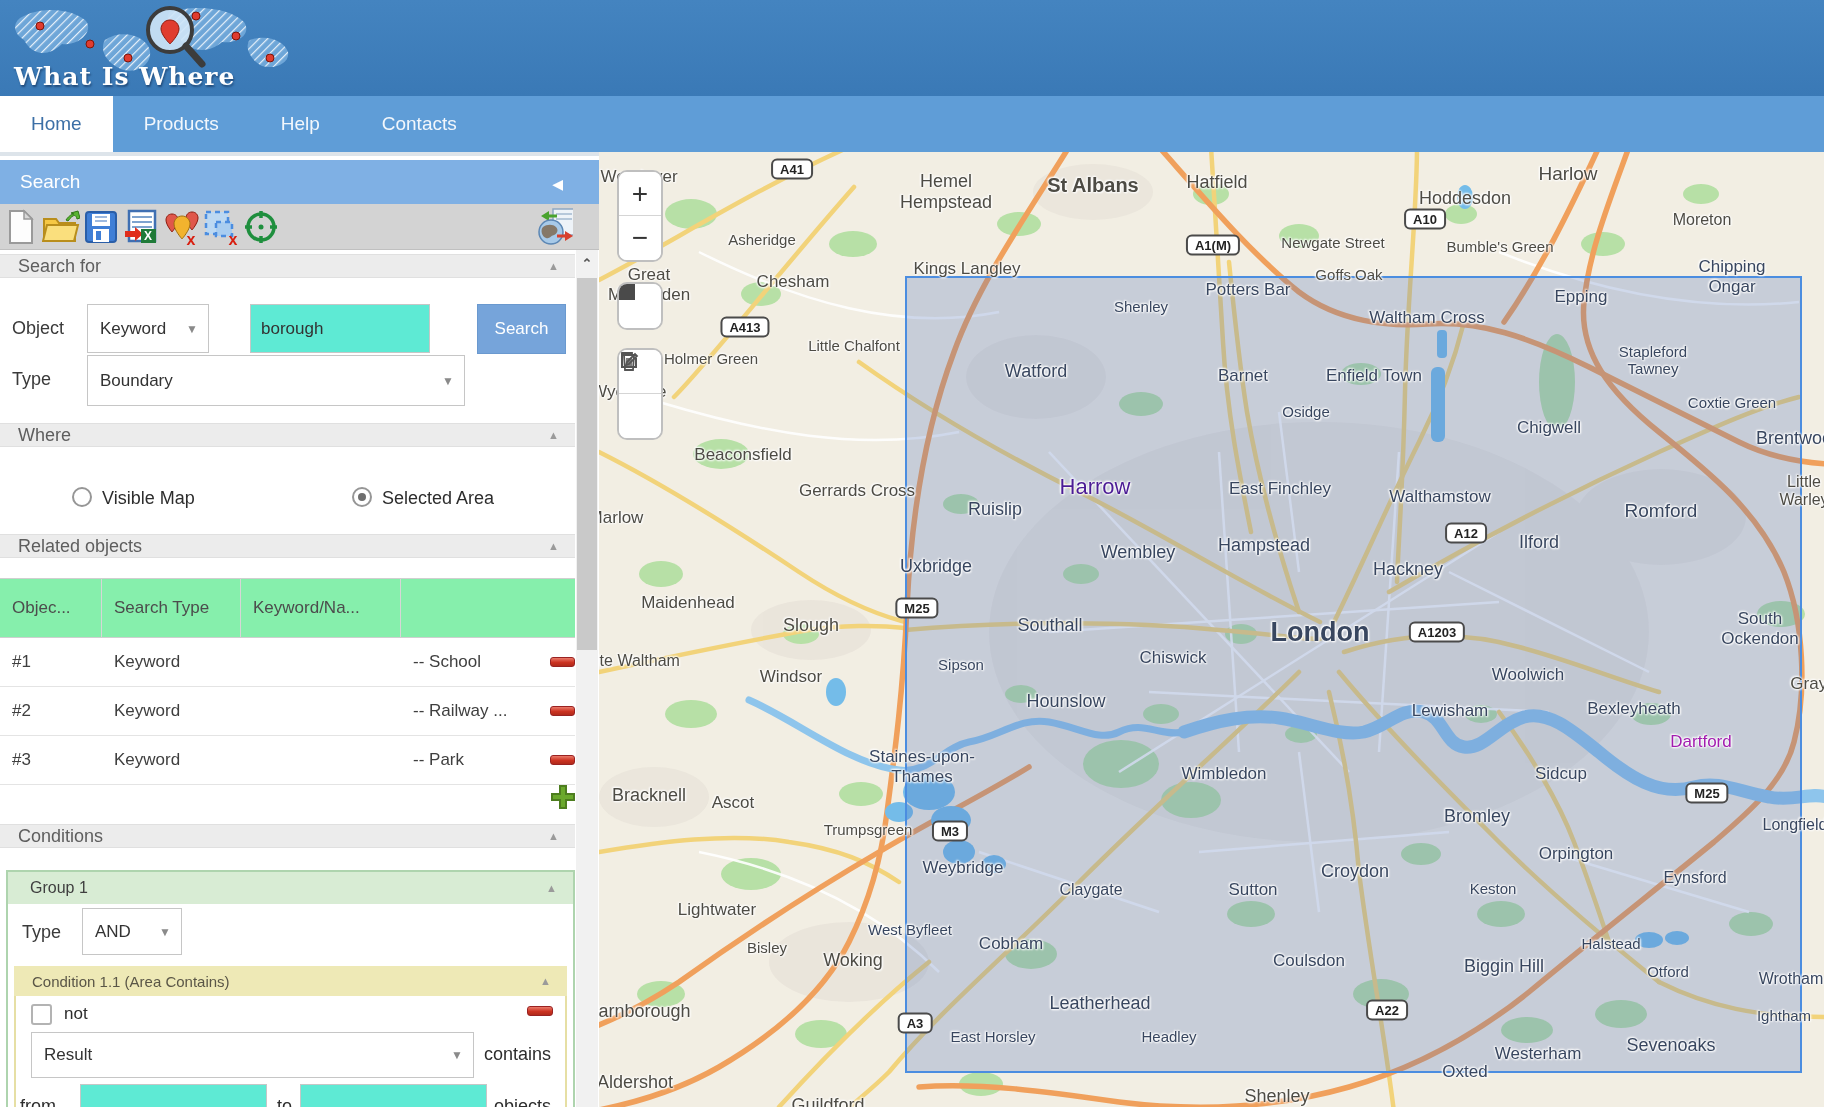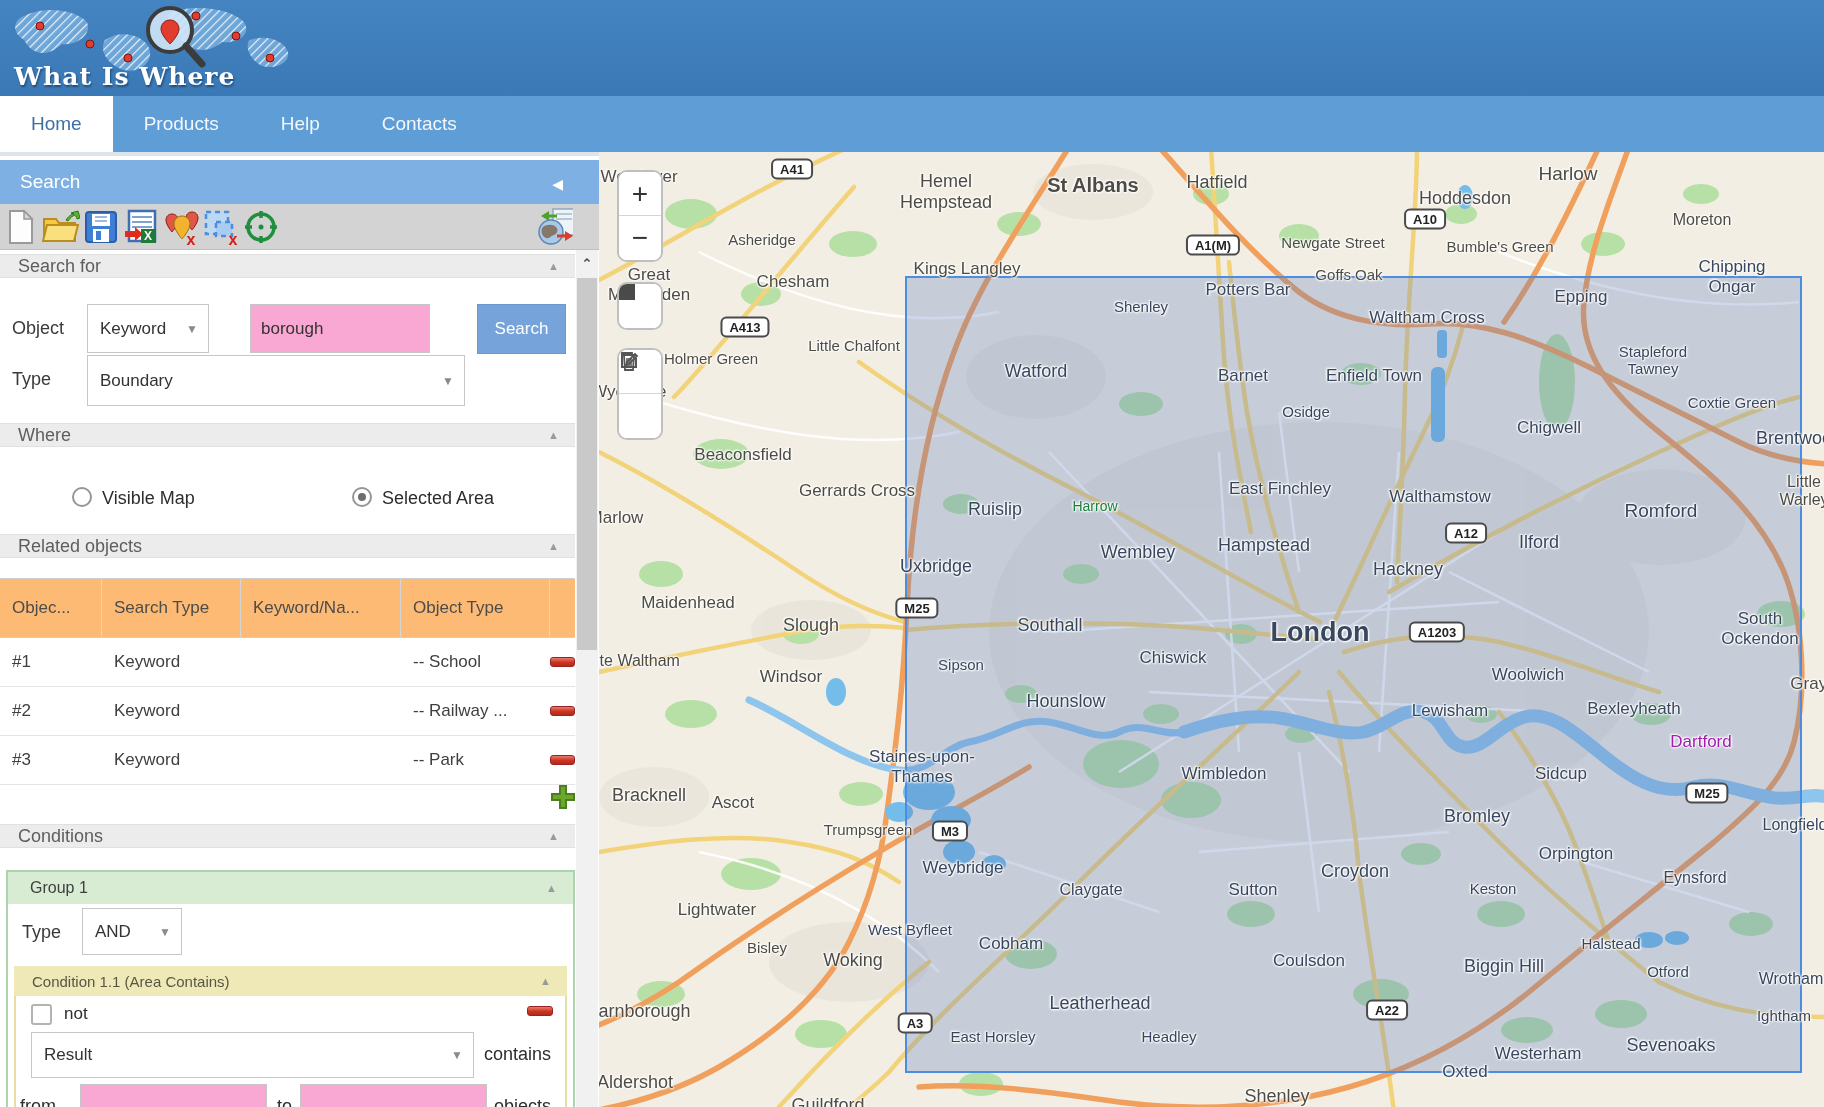--- a/index.html
+++ b/index.html
@@ -30,31 +30,31 @@
   .tbtn.right{position:absolute;right:26px;top:3px;}
 
   .section-h{position:absolute;left:0;width:575px;height:24px;background:#ececec;border-top:1px solid #e0e0e0;
     border-bottom:1px solid #e0e0e0;color:#5e5e5e;font-size:18px;display:flex;align-items:center;padding-left:18px;cursor:pointer;}
   .sec-arrow{position:absolute;right:16px;color:#9a9a9a;font-size:11px;}
 
   .flabel{position:absolute;color:#3a3a3a;font-size:18px;}
   .sel{position:absolute;background:#fff;border:1px solid #c6c6c6;display:flex;align-items:center;
     padding:0 30px 0 12px;font-size:17px;color:#333;cursor:pointer;}
   .caret{position:absolute;right:10px;color:#8a8a8a;font-size:12px;}
-  .tinput{position:absolute;background:#f9a8d4;border:1px solid #c6c6c6;font-size:17px;color:#333;padding:0 10px;
+  .tinput{position:absolute;background:#5eead4;border:1px solid #c6c6c6;font-size:17px;color:#333;padding:0 10px;
     font-family:"Liberation Sans",sans-serif;}
   .search-btn{position:absolute;background:#76a4da;border:1px solid #6a99cf;color:#fff;font-size:17px;
     display:flex;align-items:center;justify-content:center;cursor:pointer;}
 
   .radio{position:absolute;width:20px;height:20px;border:2px solid #969696;border-radius:50%;background:#fff;cursor:pointer;}
   .radio.on::after{content:"";position:absolute;left:4px;top:4px;width:8px;height:8px;border-radius:50%;background:#6e6e6e;}
   .rlabel{position:absolute;color:#2d2d2d;font-size:18px;cursor:pointer;}
 
   .rtable{position:absolute;left:0;top:422px;width:575px;}
-  .rt-head{display:grid;grid-template-columns:102px 139px 160px 149px 25px;border-top:1px solid #cfcfcf;border-bottom:1px solid #cfcfcf;background:#fdba74;}
+  .rt-head{display:grid;grid-template-columns:102px 139px 160px 149px 25px;border-top:1px solid #cfcfcf;border-bottom:1px solid #cfcfcf;background:#86efac;}
   .rt-head div{height:58px;display:flex;align-items:center;padding-left:12px;font-size:17px;color:#4c4c4c;border-right:1px solid #d6d6d6;}
   .rt-head div:last-child{border-right:none;}
   .rt-row{display:grid;grid-template-columns:102px 139px 160px 149px 25px;border-bottom:1px solid #e4e4e4;}
   .rt-row div{height:48px;display:flex;align-items:center;padding-left:12px;font-size:17px;color:#3f3f3f;}
   .minus{display:inline-block;width:26px;height:10px;border:1px solid #992222;border-radius:3px;
     background:linear-gradient(180deg,#ea7a6a,#cc3322 55%,#b02a1a);cursor:pointer;}
   .plus-wrap{position:absolute;left:550px;top:628px;cursor:pointer;}
 
   .group-box{position:absolute;left:6px;top:714px;width:569px;height:241px;border:2px solid #aed4ae;background:#fff;}
   .group-h{position:absolute;left:0;top:0;width:100%;height:32px;background:#d8ecd4;color:#3f3f3f;font-size:16px;
@@ -230,21 +230,20 @@
 
   <div class="section-h" style="top:378px;">
     <span>Related objects</span>
     <span class="sec-arrow">▲</span>
   </div>
   <div class="rtable">
     <div class="rt-head">
       <div>Objec...</div>
       <div>Search Type</div>
       <div>Keyword/Na...</div>
-      <div>Object Type</div>
       <div></div>
     </div>
     <div class="rt-row">
       <div>#1</div>
       <div>Keyword</div>
       <div></div>
       <div>-- School</div>
       <div style="padding-left:0;">
           <span class="minus"></span>
         </div>
@@ -477,21 +476,21 @@
       <div class="map-label" style="left: 1200px; top: 286px; font-size: 18px; color: rgb(56, 70, 95);">Brentwood</div>
       <div class="map-label" style="left: 10px; top: 240px; font-size: 17px; color: rgb(77, 75, 68);">High Wycombe</div>
       <div class="map-label" style="left: 144px; top: 303px; font-size: 17px; color: rgb(77, 75, 68);">Beaconsfield</div>
       <div class="map-label" style="left: 258px; top: 339px; font-size: 17px; color: rgb(77, 75, 68);">Gerrards Cross</div>
       <div class="map-label" style="left: 681px; top: 337px; font-size: 17px; color: rgb(56, 70, 95);">East Finchley</div>
       <div class="map-label" style="left: 841px; top: 345px; font-size: 17px; color: rgb(56, 70, 95);">Walthamstow</div>
       <div class="map-label" style="left: 1205px; top: 339px; font-size: 16px; color: rgb(77, 75, 68);">Little Warley</div>
       <div class="map-label" style="left: 1062px; top: 359px; font-size: 19px; color: rgb(56, 70, 95);">Romford</div>
       <div class="map-label" style="left: 17px; top: 366px; font-size: 17px; color: rgb(77, 75, 68);">Marlow</div>
       <div class="map-label" style="left: 396px; top: 357px; font-size: 18px; color: rgb(56, 70, 95);">Ruislip</div>
-      <div class="map-label" style="left: 496px; top: 354px; font-size: 14px; color: #15803d;">Harrow</div>
+      <div class="map-label" style="left: 496px; top: 335px; font-size: 22px; color: #4c1d95;">Harrow</div>
       <div class="map-label" style="left: 940px; top: 390px; font-size: 18px; color: rgb(56, 70, 95);">Ilford</div>
       <div class="map-label" style="left: 809px; top: 417px; font-size: 18px; color: rgb(56, 70, 95);">Hackney</div>
       <div class="map-label" style="left: 539px; top: 400px; font-size: 18px; color: rgb(56, 70, 95);">Wembley</div>
       <div class="map-label" style="left: 665px; top: 393px; font-size: 18px; color: rgb(56, 70, 95);">Hampstead</div>
       <div class="map-label" style="left: 337px; top: 414px; font-size: 18px; color: rgb(56, 70, 95);">Uxbridge</div>
       <div class="map-label" style="left: 89px; top: 451px; font-size: 17px; color: rgb(77, 75, 68);">Maidenhead</div>
       <div class="map-label" style="left: 212px; top: 473px; font-size: 18px; color: rgb(77, 75, 68);">Slough</div>
       <div class="map-label" style="left: 451px; top: 473px; font-size: 18px; color: rgb(56, 70, 95);">Southall</div>
       <div class="map-label bold" style="left: 721px; top: 481px; font-size: 27px; color: rgb(56, 70, 95);">London</div>
       <div class="map-label" style="left: 1161px; top: 477px; font-size: 17px; color: rgb(56, 70, 95);">South Ockendon</div>

